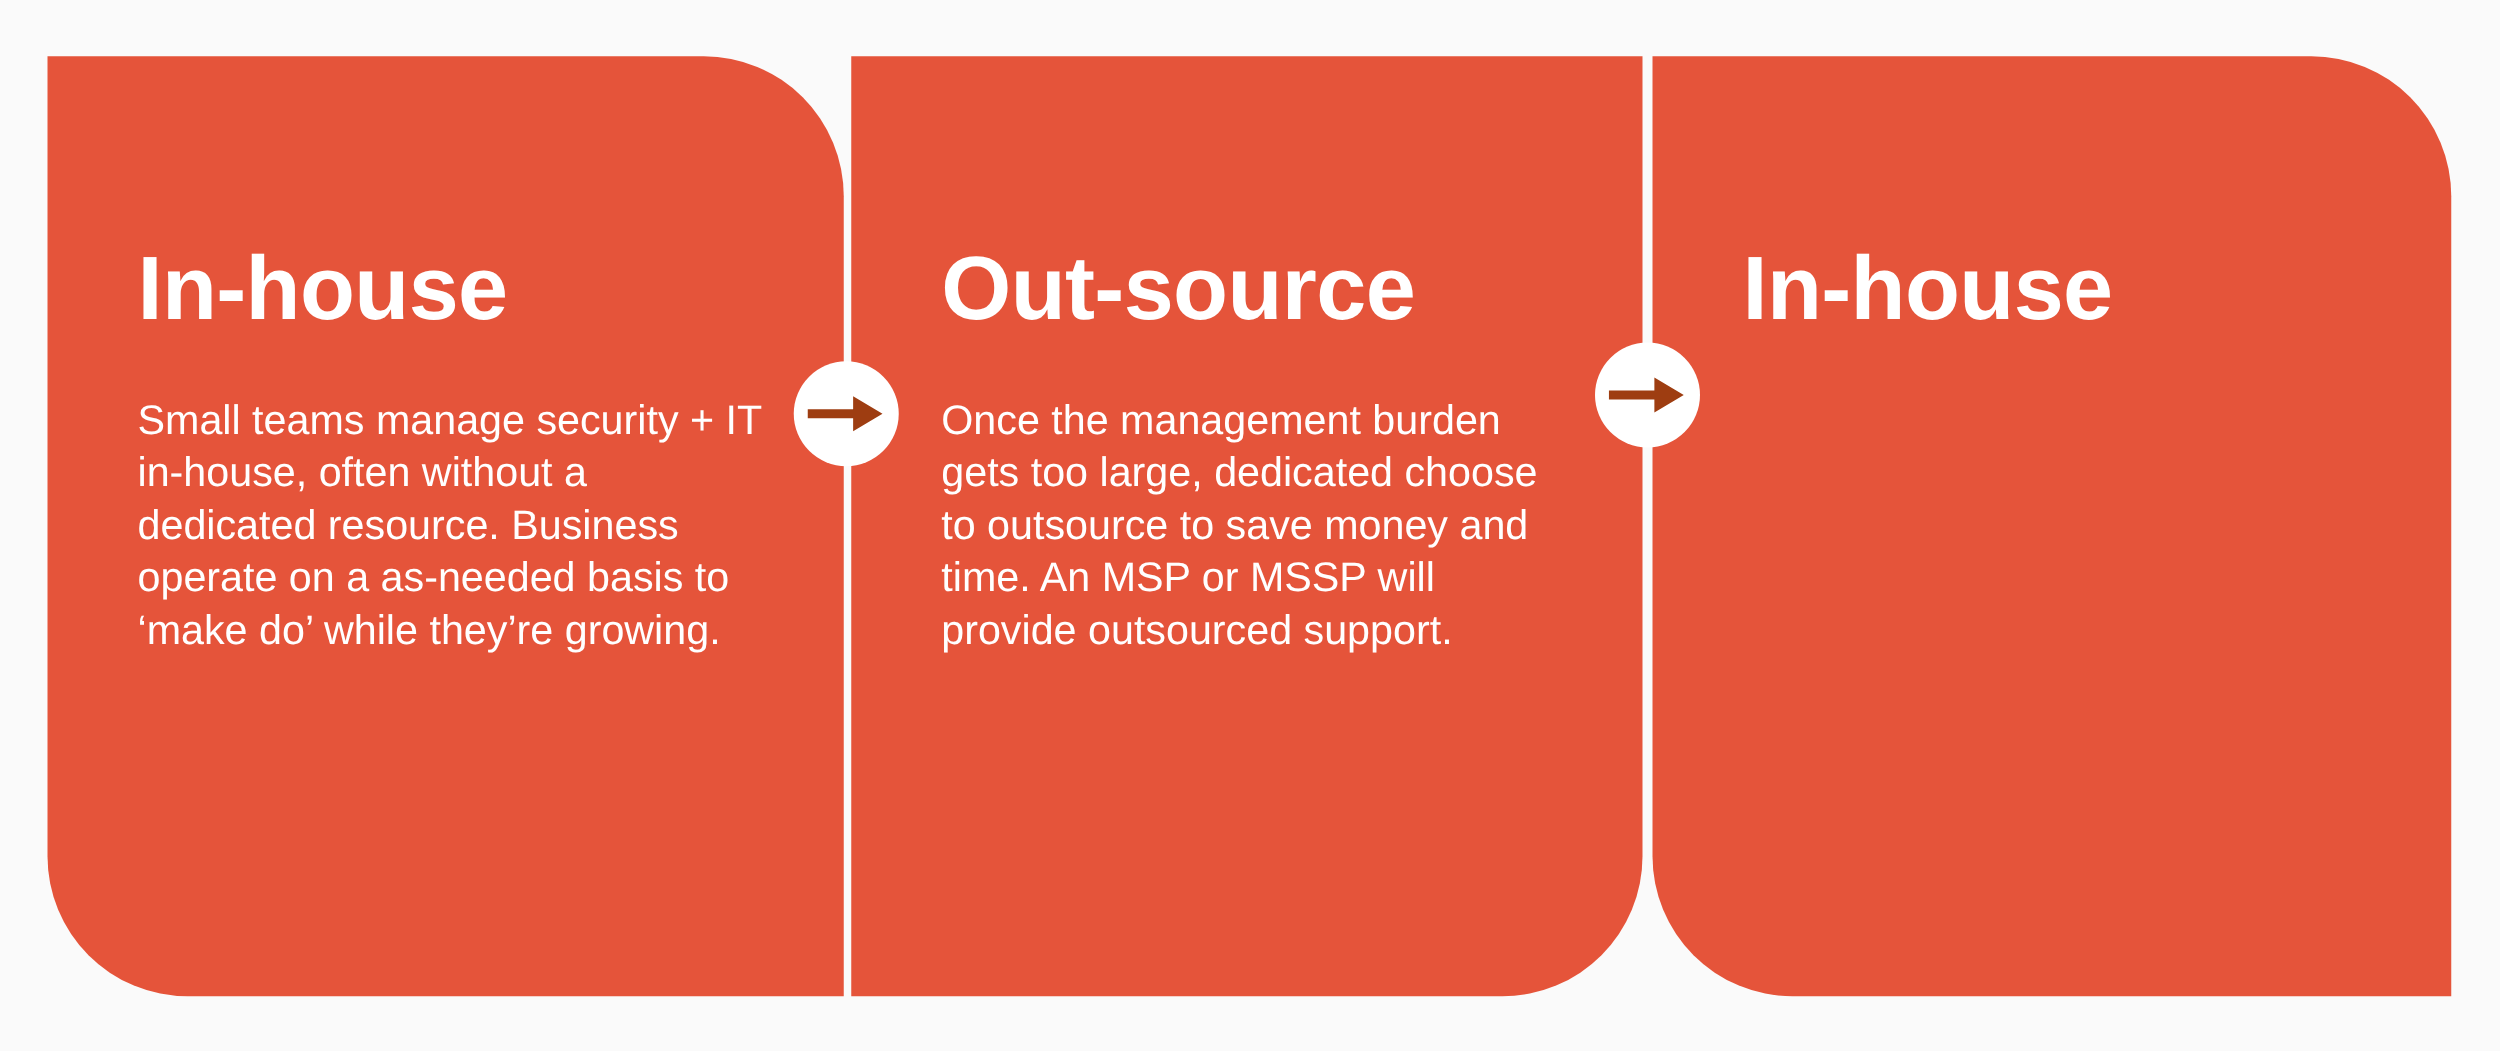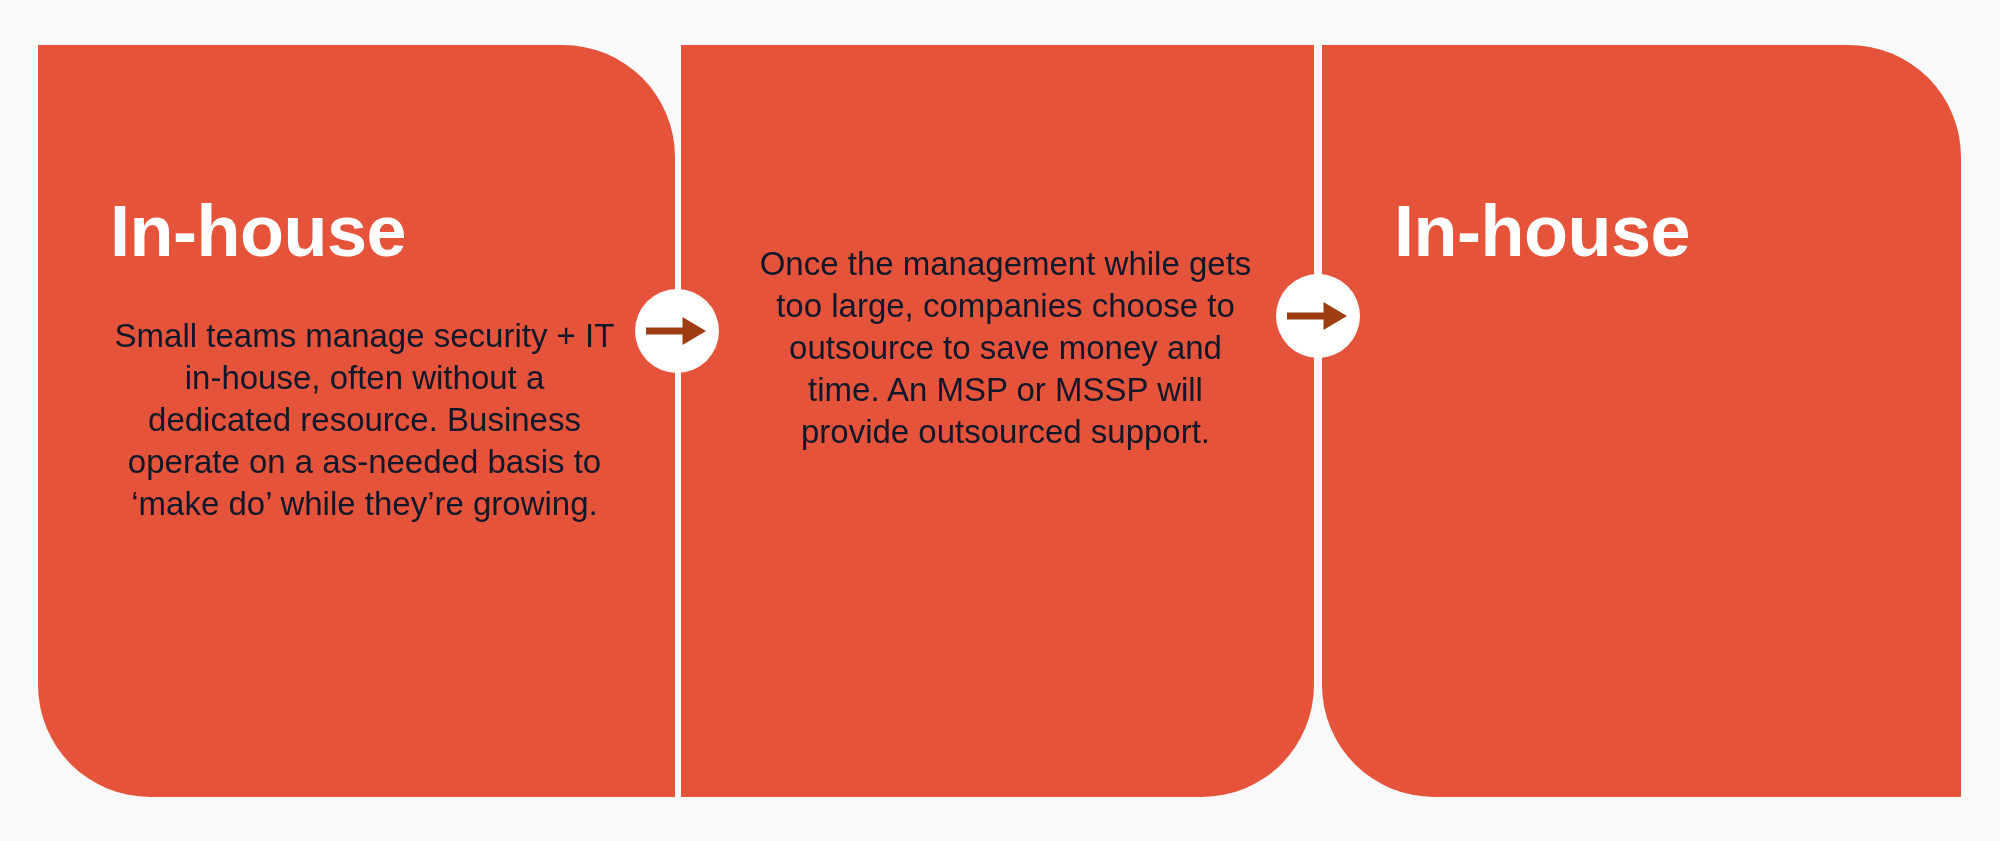--- a/index.html
+++ b/index.html
@@ -64,22 +64,21 @@
     color: #ffffff;
     white-space: nowrap;
   }
 
   .card-body {
     margin: 0;
     padding-top: 48px;
     font-size: 33px;
     font-weight: normal;
     line-height: 1.27;
-    color: #0f172a;
-    text-align: center;
+    color: #ffffff;
   }
 
   
   .connector {
     position: absolute;
     width: 84px;
     height: 84px;
     border-radius: 50%;
     background: #ffffff;
     display: flex;
@@ -95,21 +94,22 @@
 <body>
 
 <div id="stage" style="background: rgb(250, 250, 250);">
 
   <div class="card" id="card-1" style="background: rgb(229, 84, 58); color: rgb(255, 255, 255);">
     <h2 class="card-title">In-house</h2>
     <p class="card-body">Small teams manage security + IT in-house, often without a dedicated resource. Business operate on a as-needed basis to ‘make do’ while they’re growing.</p>
   </div>
 
   <div class="card" id="card-2" style="background: rgb(229, 84, 58); color: rgb(255, 255, 255);">
-    <p class="card-body">Once the management while gets too large, companies choose to outsource to save money and time. An MSP or MSSP will provide outsourced support.</p>
+    <h2 class="card-title">Out-source</h2>
+    <p class="card-body">Once the management burden gets too large, dedicated choose to outsource to save money and time. An MSP or MSSP will provide outsourced support.</p>
   </div>
 
   <div class="card" id="card-3" style="background: rgb(229, 84, 58); color: rgb(255, 255, 255);">
     <h2 class="card-title">In-house</h2>
   </div>
 
   <div class="connector" id="connector-1" style="background: rgb(255, 255, 255);">
     <span>
       <svg width="62" height="34" viewBox="0 0 62 34" aria-hidden="true">
         <path d="M0 13.4 H36.5 V3.0 L60 17 L36.5 31 V20.6 H0 Z" fill="#9e3d11"></path>

